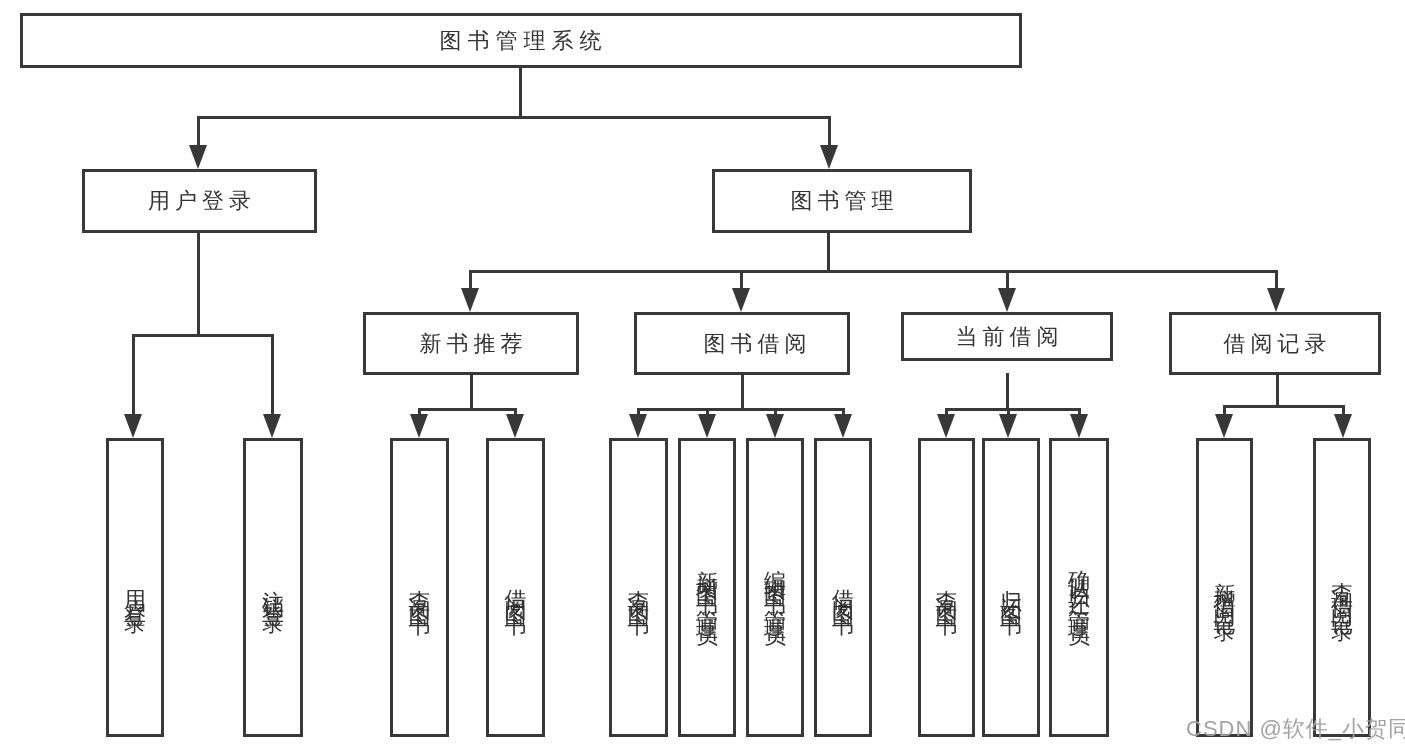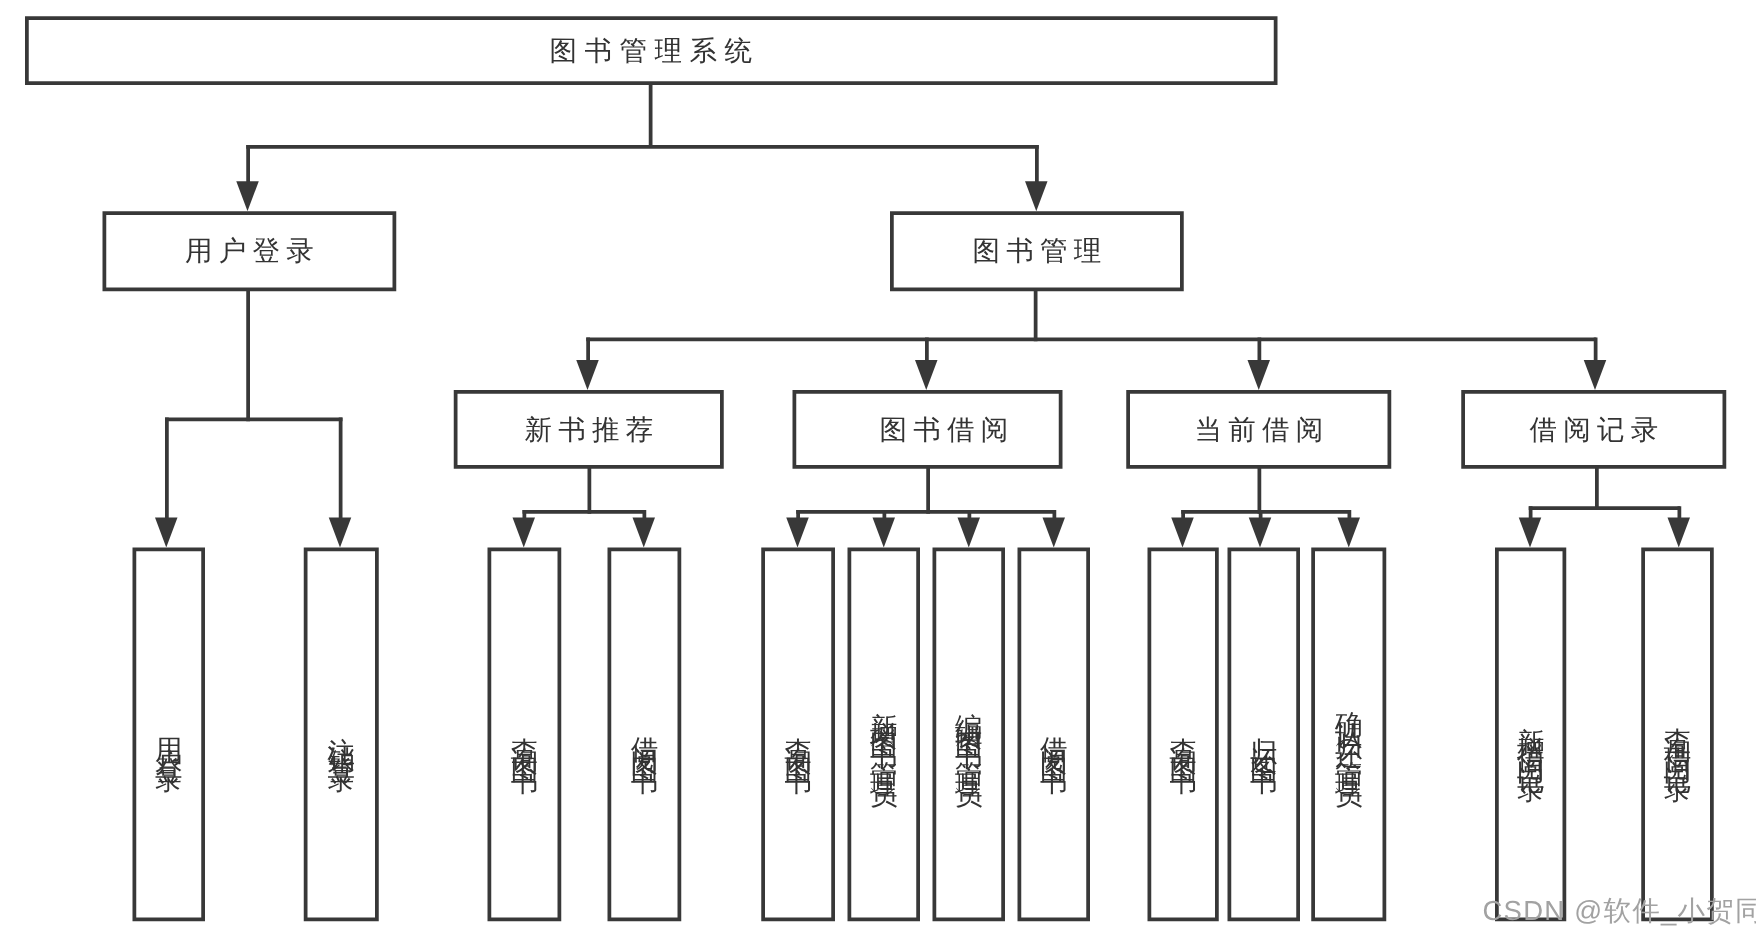--- a/index.html
+++ b/index.html
@@ -62,21 +62,21 @@
   </div>
 
   <div class="vline" style="left:519px;top:66px;height:52px;"></div>
   <div class="hline" style="left:197px;top:116px;width:634px;"></div>
   <div class="arrow" style="left:189px;top:116px;height:53px;"></div>
   <div class="arrow" style="left:820px;top:116px;height:53px;"></div>
 
   <div class="box h" style="left:82px;top:169px;width:235px;height:64px;">
     <span>用户登录</span>
   </div>
-  <div class="box h" style="left:712px;top:169px;width:235px;height:64px;">
+  <div class="box h" style="left:712px;top:169px;width:260px;height:64px;">
     <span>图书管理</span>
   </div>
 
   <div class="vline" style="left:197px;top:231px;height:106px;"></div>
   <div class="hline" style="left:132px;top:334px;width:142px;"></div>
   <div class="arrow" style="left:124px;top:334px;height:104px;"></div>
   <div class="arrow" style="left:263px;top:334px;height:104px;"></div>
 
   <div class="vline" style="left:827px;top:231px;height:42px;"></div>
   <div class="hline" style="left:469px;top:270px;width:808px;"></div>
@@ -84,21 +84,21 @@
   <div class="arrow" style="left:732px;top:270px;height:42px;"></div>
   <div class="arrow" style="left:998px;top:270px;height:42px;"></div>
   <div class="arrow" style="left:1267px;top:270px;height:42px;"></div>
 
   <div class="box h" style="left:363px;top:312px;width:216px;height:63px;">
     <span>新书推荐</span>
   </div>
   <div class="box h" style="left:634px;top:312px;width:216px;height:63px;padding-left:26px;">
     <span>图书借阅</span>
   </div>
-  <div class="box h" style="left:901px;top:312px;width:212px;height:63px;">
+  <div class="box h" style="left:901px;top:312px;width:212px;height:49px;">
     <span>当前借阅</span>
   </div>
   <div class="box h" style="left:1169px;top:312px;width:212px;height:63px;">
     <span>借阅记录</span>
   </div>
 
   <div class="vline" style="left:470px;top:373px;height:38px;"></div>
   <div class="hline" style="left:418px;top:408px;width:98px;"></div>
   <div class="arrow" style="left:410px;top:408px;height:30px;"></div>
   <div class="arrow" style="left:506px;top:408px;height:30px;"></div>

